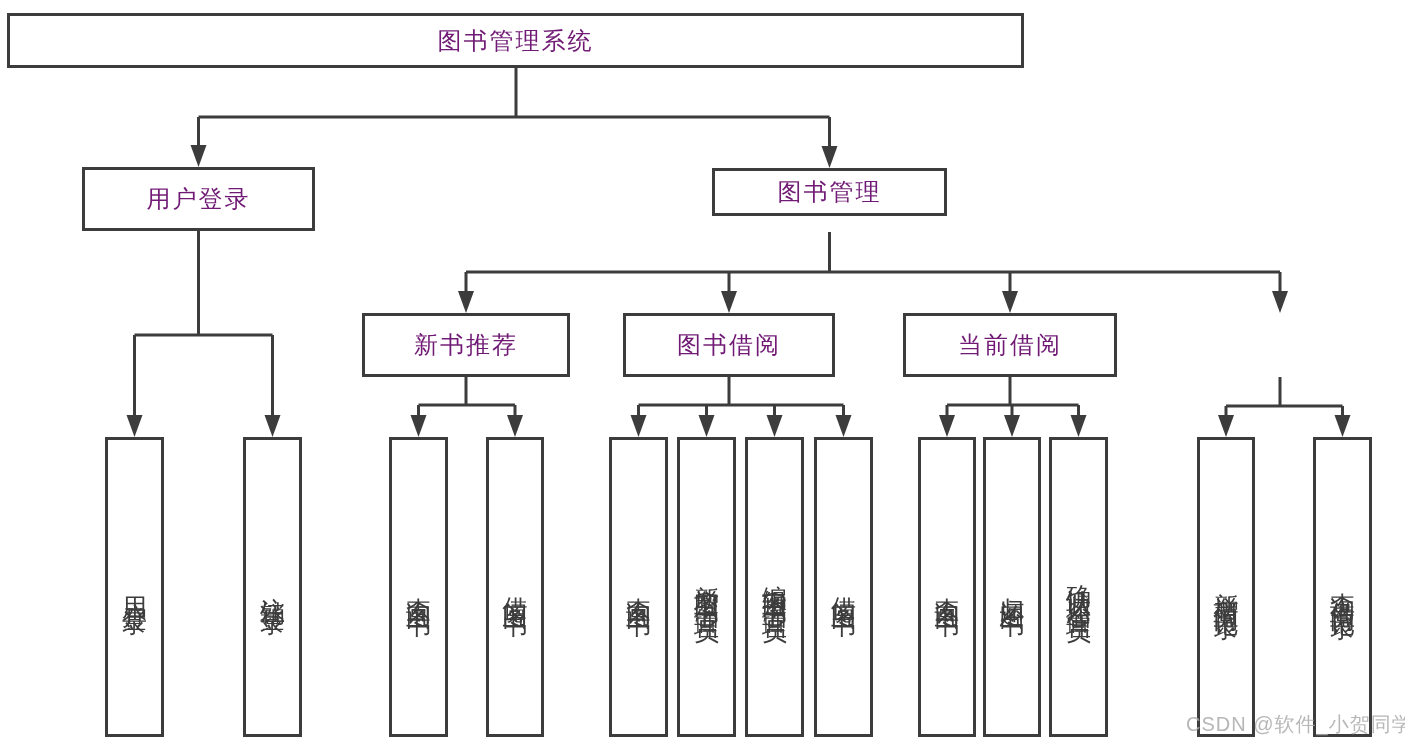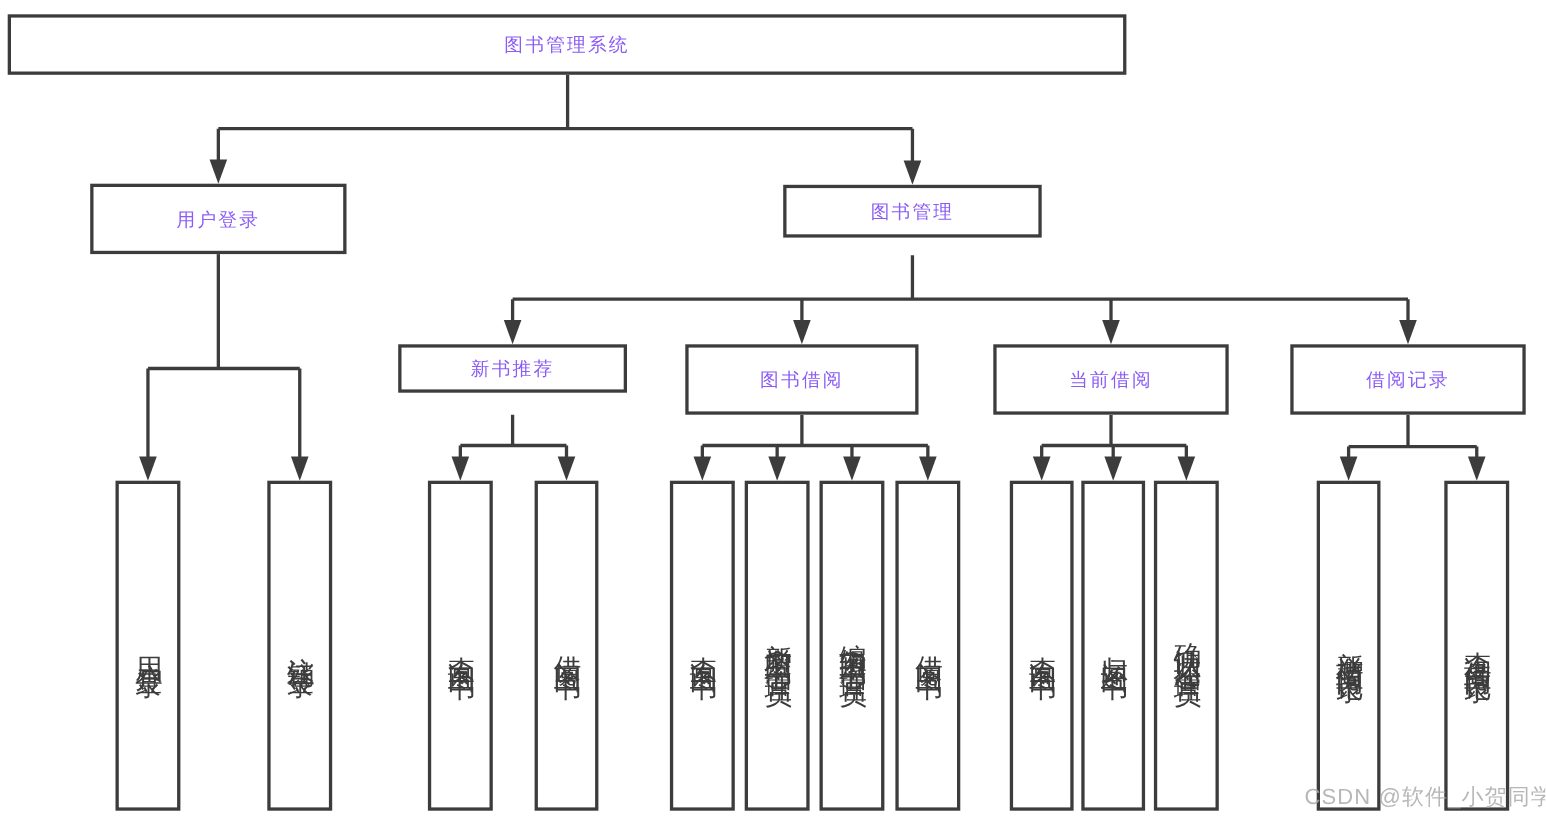--- a/index.html
+++ b/index.html
@@ -13,36 +13,36 @@
   }
   #wires{position:absolute;left:0;top:0;width:1405px;height:747px;}
   .node{
     position:absolute;
     box-sizing:border-box;
     border:3px solid #3c3c3c;
     background:#ffffff;
     display:flex;align-items:center;justify-content:center;
     text-align:center;
   }
-  .h .label{font-size:17px;letter-spacing:2px;color:#8b5cf6;}
+  .h .label{font-size:24px;letter-spacing:2px;color:#701a75;}
   .leaf{top:437px;height:300px;}
   .leaf .vtext{
     writing-mode:vertical-rl;
     text-orientation:mixed;
     font-size:25px;
     letter-spacing:5px;
     line-height:1;
     color:#3c3c3c;
     white-space:nowrap;
   }
   
   #n-root  {left:7px;   top:13px;  width:1017px;height:55px;}
   #n-login {left:82px;  top:167px; width:233px; height:64px;}
   #n-manage{left:712px; top:168px; width:235px; height:48px;}
-  #n-s0{left:362px; top:313px;width:208px;height:44px;}
+  #n-s0{left:362px; top:313px;width:208px;height:64px;}
   #n-s1{left:623px; top:313px;width:212px;height:64px;}
   #n-s2{left:903px; top:313px;width:214px;height:64px;}
   #n-s3{left:1173px;top:313px;width:214px;height:64px;}
   
   #lf-l0{left:105px;width:59px;}
   #lf-l1{left:243px;width:59px;}
   #lf-n0{left:389px;width:59px;}
   #lf-n1{left:486px;width:58px;}
   #lf-b0{left:609px;width:59px;}
   #lf-b1{left:677px;width:59px;}
@@ -121,23 +121,20 @@
 
   <div class="node h" id="n-s0">
     <span class="label">新书推荐</span>
   </div>
   <div class="node h" id="n-s1">
     <span class="label">图书借阅</span>
   </div>
   <div class="node h" id="n-s2">
     <span class="label">当前借阅</span>
   </div>
-  <div class="node h" id="n-s3">
-    <span class="label">借阅记录</span>
-  </div>
 
   <div class="node leaf" id="lf-l0">
     <span class="vtext">用户登录</span>
   </div>
   <div class="node leaf" id="lf-l1">
     <span class="vtext">注销登录</span>
   </div>
 
   <div class="node leaf" id="lf-n0">
     <span class="vtext">查询图书</span>

